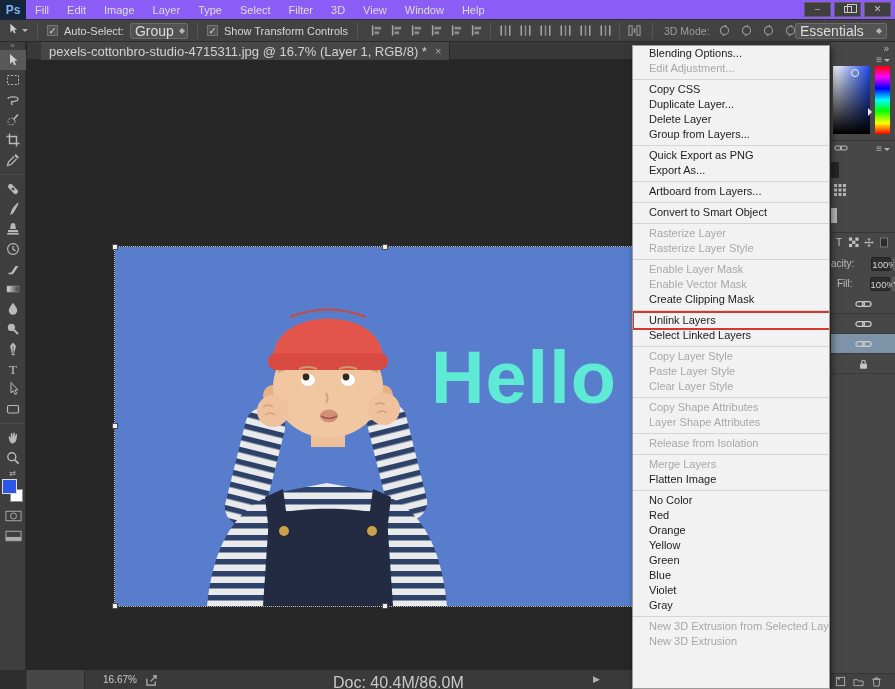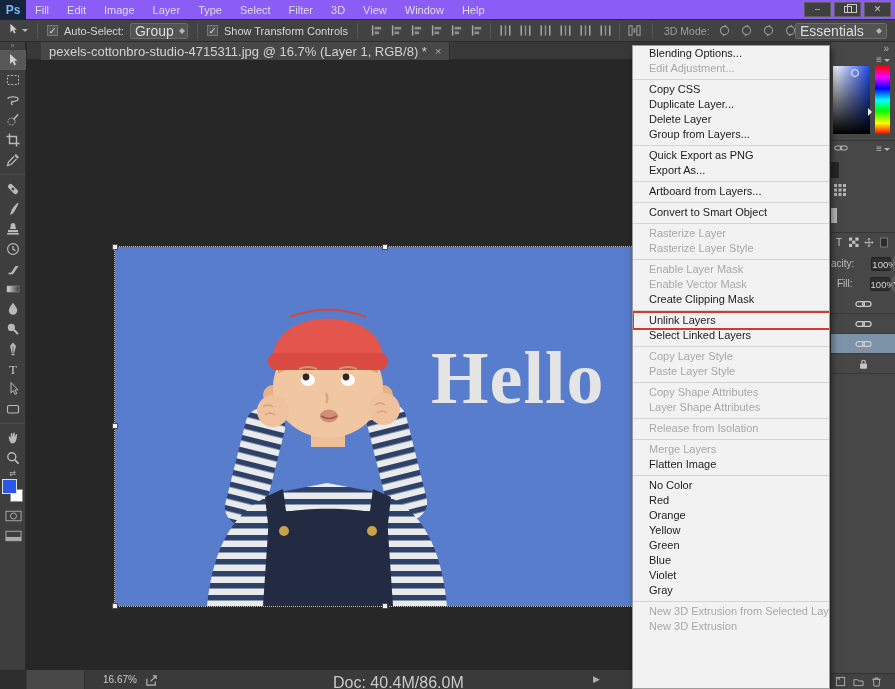--- a/index.html
+++ b/index.html
@@ -51,21 +51,21 @@
   .swatches{position:relative;width:26px;height:28px;}
   .sw-bg{position:absolute;left:10px;top:11px;width:13px;height:13px;background:#fff;border:1px solid #8e8e8e;}
   .sw-fg{position:absolute;left:2px;top:1px;width:15px;height:15px;border:1px solid #dedede;}
   .tb-small{width:26px;height:20px;display:flex;align-items:center;justify-content:center;}
   .tb-small svg{width:17px;height:12px;}
 
   
   .canvas-area{position:absolute;left:27px;top:60px;width:803px;height:610px;background:#272727;z-index:0;}
   .ps-image{position:absolute;left:88px;top:187px;width:540px;height:359px;}
   .ps-image svg.art{position:absolute;left:0;top:0;width:540px;height:359px;}
-  .hello{position:absolute;left:316px;top:94px;color:#e5e5e5;font-family:Liberation Serif, serif;font-weight:bold;font-size:74px;line-height:1;letter-spacing:1px;}
+  .hello{position:absolute;left:316px;top:94px;color:#5eead4;font-family:Liberation Sans, sans-serif;font-weight:bold;font-size:74px;line-height:1;letter-spacing:1px;}
   .sel-outline{position:absolute;left:-1px;top:-1px;right:-1px;bottom:-1px;border:1px dotted #c3c3c3;pointer-events:none;}
   .handle{position:absolute;width:6px;height:6px;background:#f2f2f2;border:1px solid #4a4a4a;}
 
   
   .context-menu{position:absolute;left:632px;top:45px;width:198px;height:644px;background:#f2f2f2;border:1px solid #9b9b9b;box-shadow:2px 3px 7px rgba(0,0,0,.5);z-index:10;overflow:hidden;}
   .cm-item{position:relative;height:15px;line-height:15px;font-size:11px;padding-left:16px;color:#1c1c1c;white-space:nowrap;}
   .cm-item.dis{color:#a8a8a8;}
   .cm-sep{border-top:1px solid #d5d5d5;margin:2.5px 0;}
   .cm-item.hl{z-index:2;}
   .cm-item.hl::after{content:"";position:absolute;left:-1px;right:-9px;top:-2px;bottom:-2px;border:2px solid #d23a30;pointer-events:none;}
@@ -647,20 +647,21 @@
       <div class="cm-sep"></div>
       <div class="cm-item dis">Enable Layer Mask</div>
       <div class="cm-item dis">Enable Vector Mask</div>
       <div class="cm-item">Create Clipping Mask</div>
       <div class="cm-sep"></div>
       <div class="cm-item hl">Unlink Layers</div>
       <div class="cm-item">Select Linked Layers</div>
       <div class="cm-sep"></div>
       <div class="cm-item dis">Copy Layer Style</div>
       <div class="cm-item dis">Paste Layer Style</div>
+      <div class="cm-item dis">Clear Layer Style</div>
       <div class="cm-sep"></div>
       <div class="cm-item dis">Copy Shape Attributes</div>
       <div class="cm-item dis">Layer Shape Attributes</div>
       <div class="cm-sep"></div>
       <div class="cm-item dis">Release from Isolation</div>
       <div class="cm-sep"></div>
       <div class="cm-item dis">Merge Layers</div>
       <div class="cm-item">Flatten Image</div>
       <div class="cm-sep"></div>
       <div class="cm-item">No Color</div>

